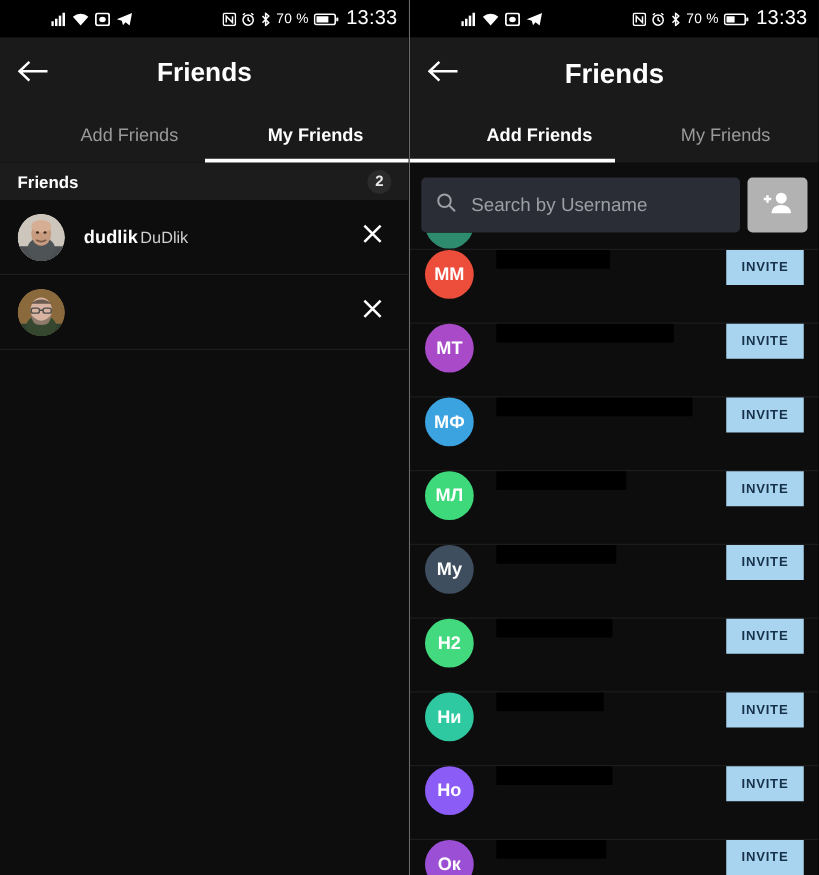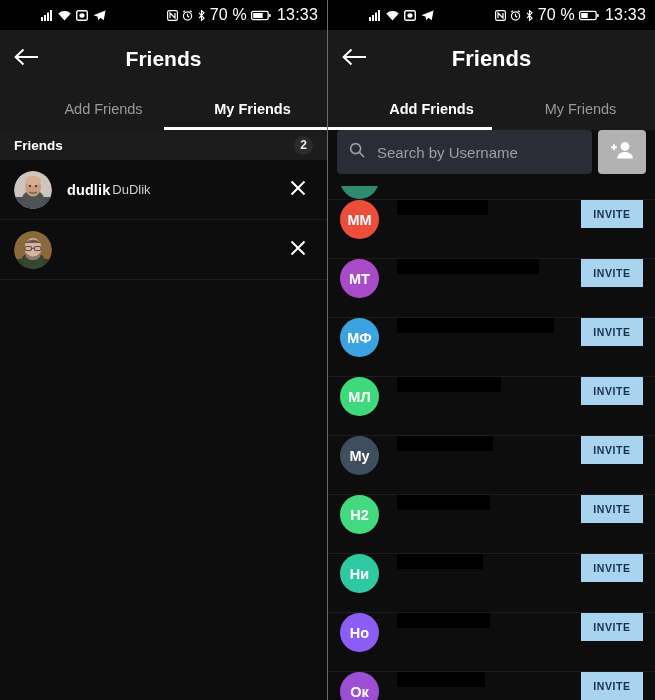--- a/index.html
+++ b/index.html
@@ -19,21 +19,21 @@
   .statusbar {
     height: 30px; background: #000;
     display: flex; align-items: center;
     padding: 0 9px; color: #fff;
     font-size: 11px; letter-spacing: .2px;
   }
   .sb-left { display: flex; align-items: center; gap: 5px; margin-left: 32px; }
   .sb-right { display: flex; align-items: center; gap: 4px; margin-left: auto; }
   .sb-icon { display: inline-flex; align-items: center; justify-content: center; }
   .sb-time { font-size: 16px; margin-left: 2px; }
-  .sb-pct { font-size: 16px; }
+  .sb-pct { font-size: 11px; }
 
   
   .titlebar {
     height: 58px; background: #1a1a1a;
     display: flex; align-items: center; position: relative;
   }
   .back-btn {
     width: 52px; height: 58px;
     display: flex; align-items: center; justify-content: center;
     cursor: pointer;
@@ -94,21 +94,21 @@
   .f-realname { color: #cfcfcf; font-size: 13px; }
   .row-close {
     margin-left: auto; width: 34px; height: 34px;
     display: flex; align-items: center; justify-content: center;
     cursor: pointer;
   }
 
   
   .searchbar {
     height: 56px; background: #0d0d0d;
-    display: flex; align-items: flex-start;
+    display: flex; align-items: flex-end;
     padding: 0 9px; gap: 6px;
   }
   .search-field {
     flex: 1 1 auto; height: 44px;
     background: #2a2d35; border-radius: 4px;
     display: flex; align-items: center; padding: 0 12px; gap: 12px;
     cursor: text;
   }
   .search-placeholder { color: #9c9fa6; font-size: 15px; }
   .add-user-btn {

